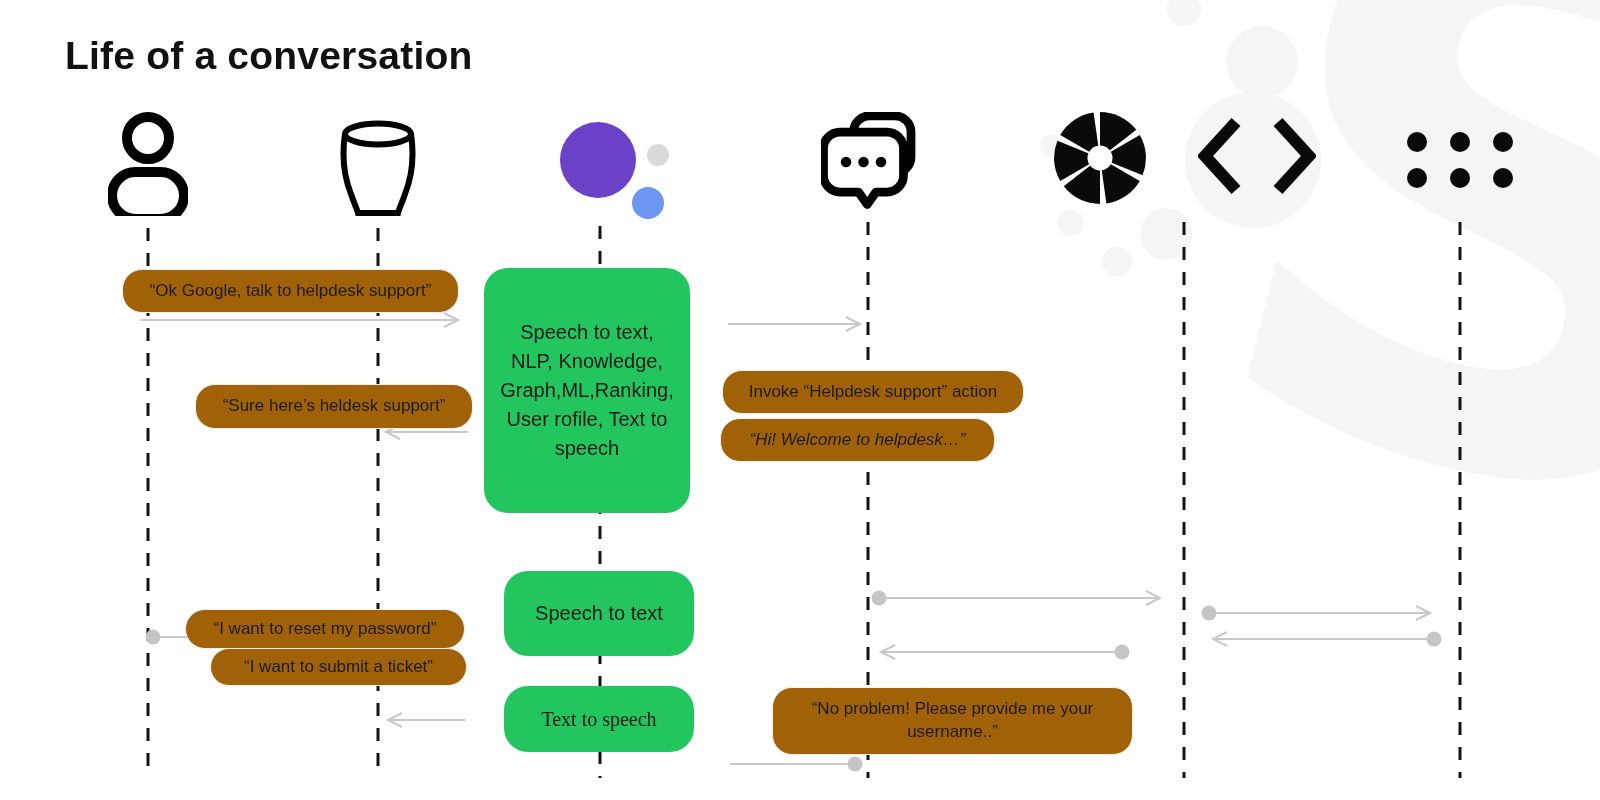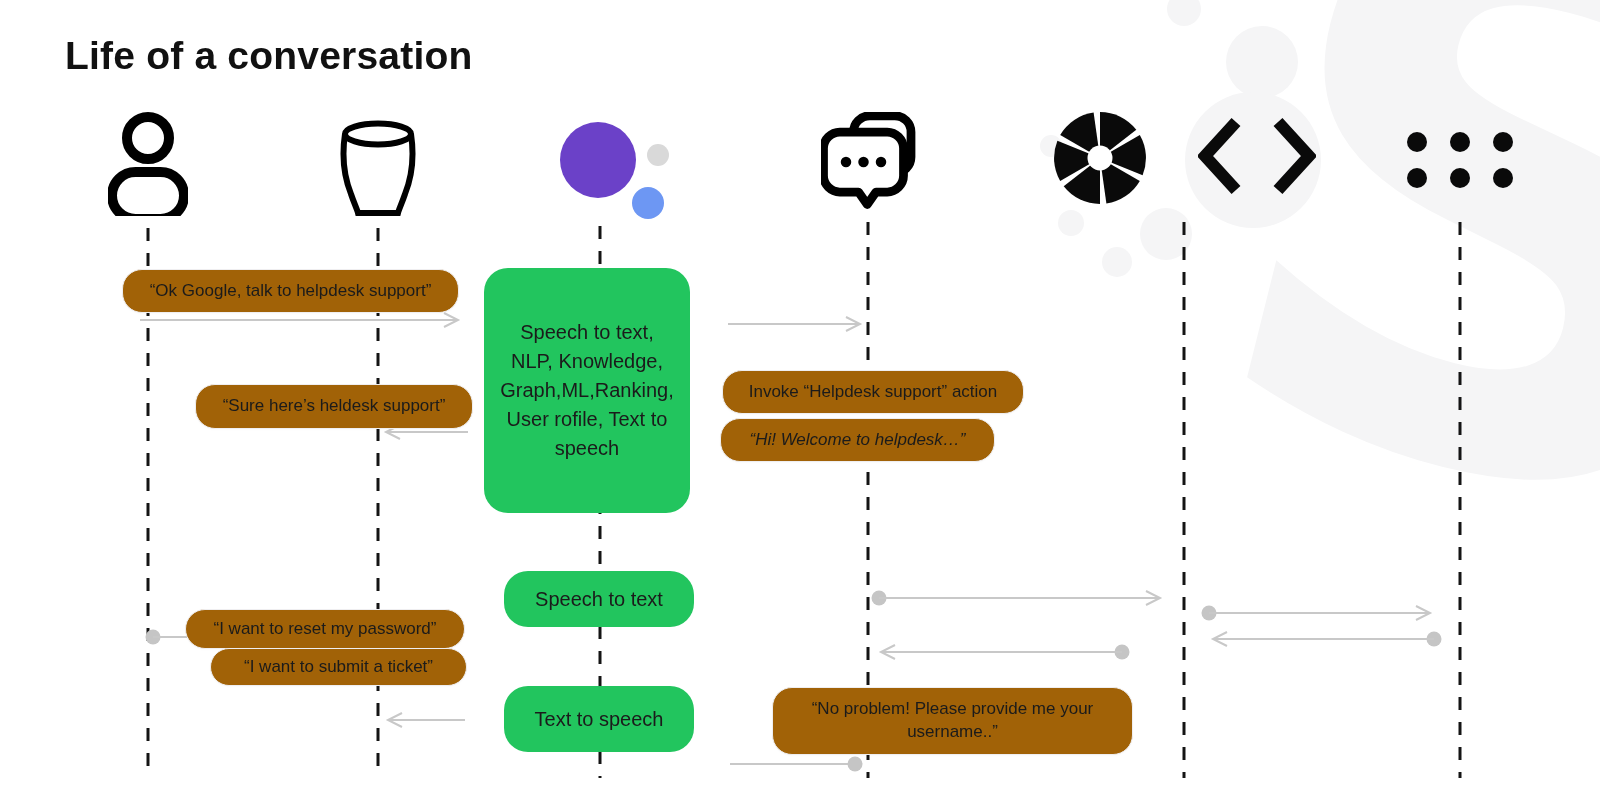--- a/index.html
+++ b/index.html
@@ -189,22 +189,22 @@
       <circle cx="54" cy="47" r="10"></circle>
       <circle cx="97" cy="47" r="10"></circle>
   </g>
 </svg>
 
 <div class="pbox" style="left:484px;top:268px;width:206px;height:245px;">Speech to text,
 NLP, Knowledge,
 Graph,ML,Ranking,
 User rofile, Text to
 speech</div>
-<div class="pbox" style="left:504px;top:571px;width:190px;height:56px;">Speech to text</div>
-<div class="pbox" style="left:504px;top:686px;width:190px;height:66px;">Text to speech</div>
+<div class="pbox" style="left:504px;top:571px;width:190px;height:85px;">Speech to text</div>
+<div class="pbox" style="left:504px;top:686px;width:190px;height:66px;font-family:Liberation Serif, serif;">Text to speech</div>
 
 <div class="bubble" style="left:122px;top:269px;width:335px;height:42px;">“Ok Google, talk to helpdesk support”</div>
 <div class="bubble" style="left:195px;top:384px;width:276px;height:43px;">“Sure here’s heldesk support”</div>
 <div class="bubble" style="left:722px;top:334px;width:300px;height:42px;margin-top:36px;">Invoke “Helpdesk support” action</div>
 <div class="bubble" style="left:720px;top:418px;width:273px;height:42px;font-style:italic;">“Hi! Welcome to helpdesk…”</div>
 <div class="bubble" style="left:185px;top:609px;width:278px;height:38px;">“I want to reset my password”</div>
 <div class="bubble" style="left:210px;top:648px;width:255px;height:36px;">“I want to submit a ticket”</div>
 <div class="bubble" style="left:728px;top:687px;width:359px;height:66px;margin-left:44px;">“No problem! Please provide me your
 username..”</div>
 

